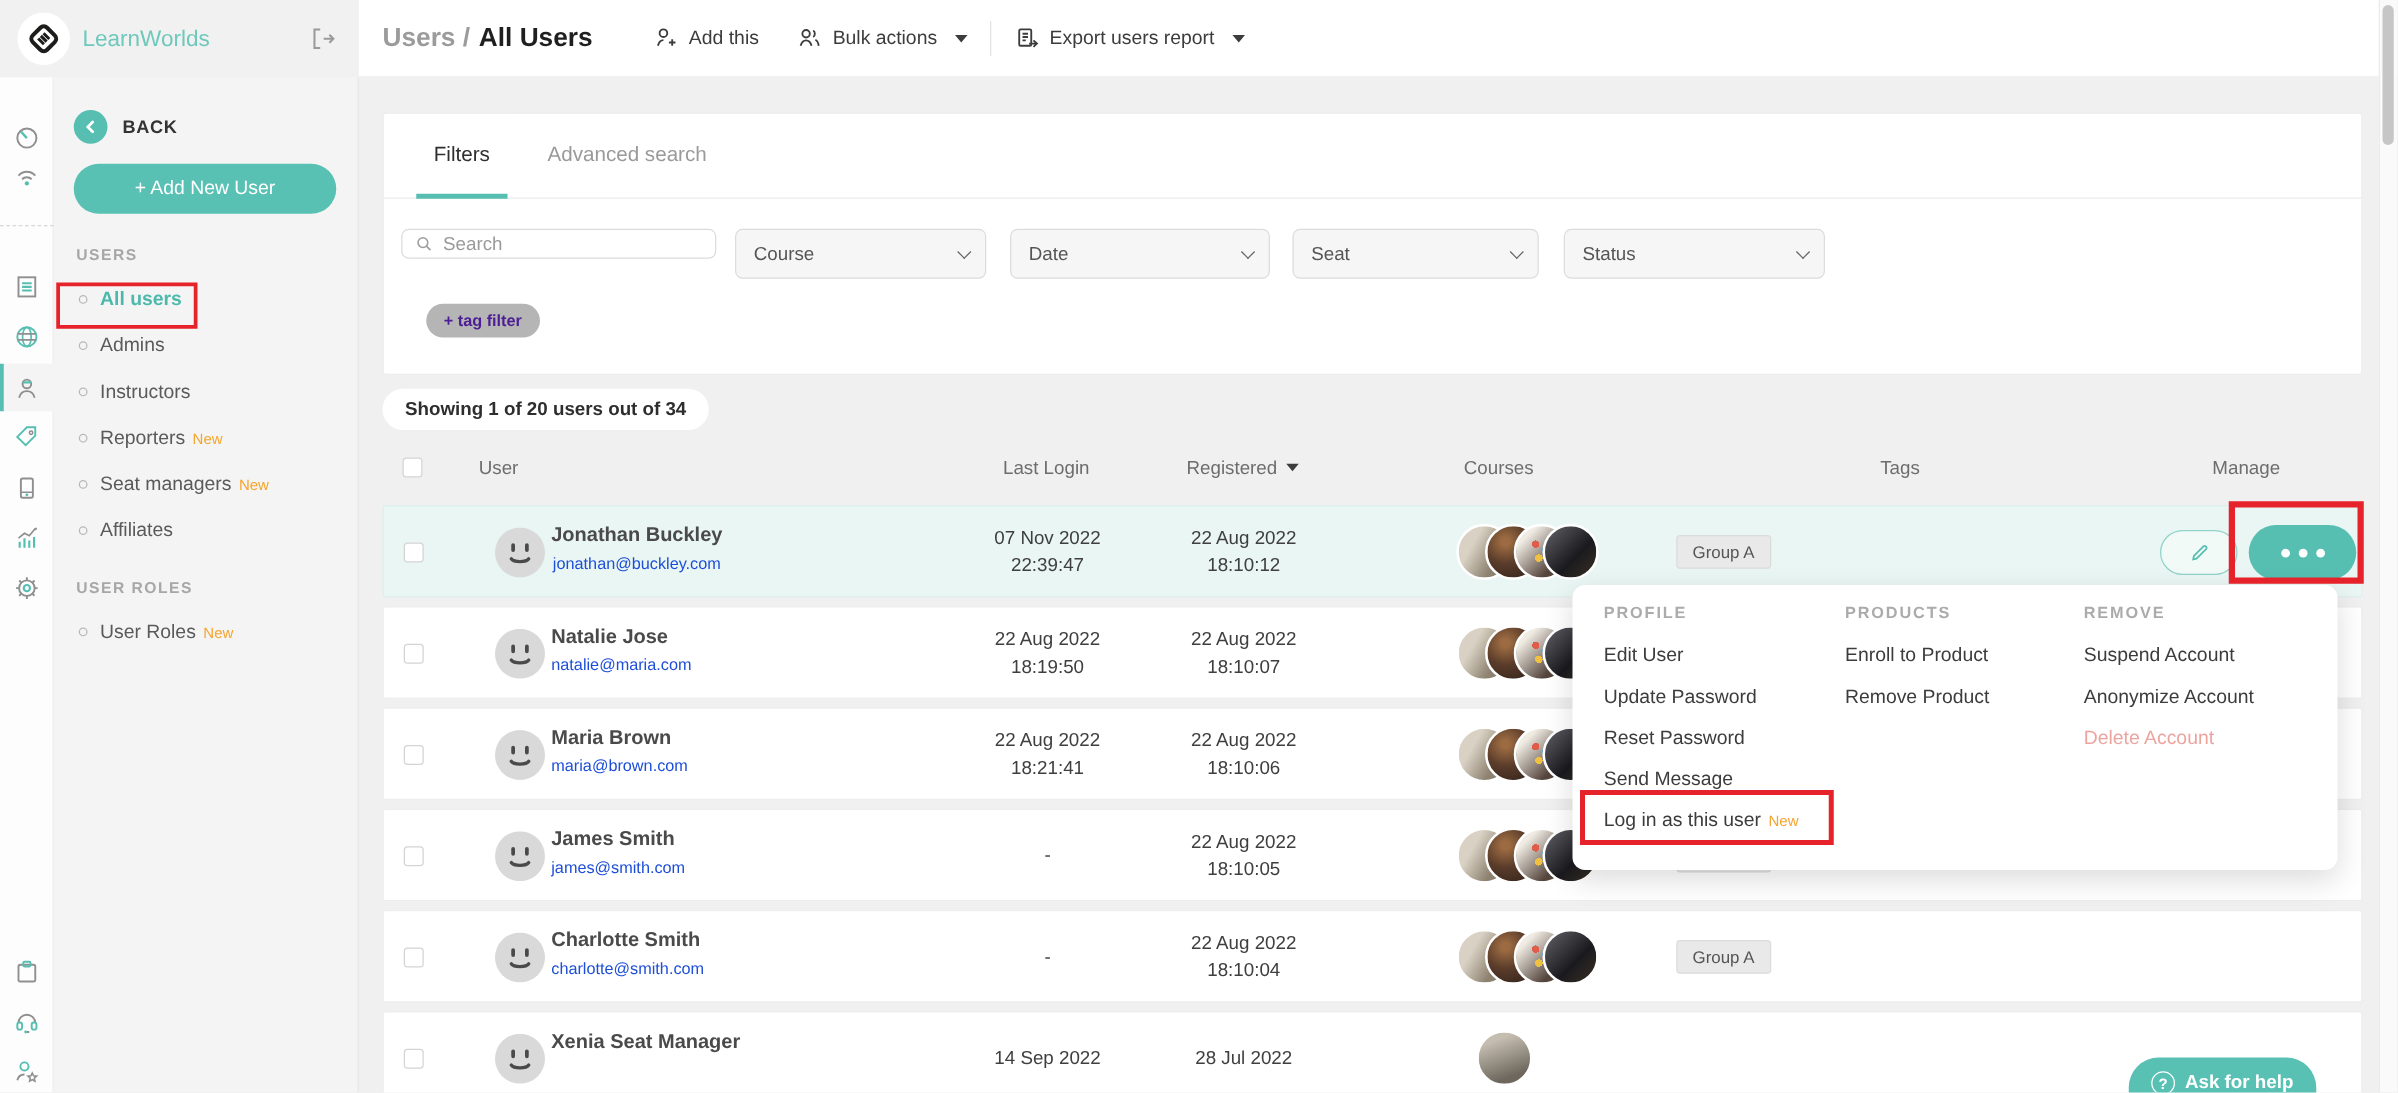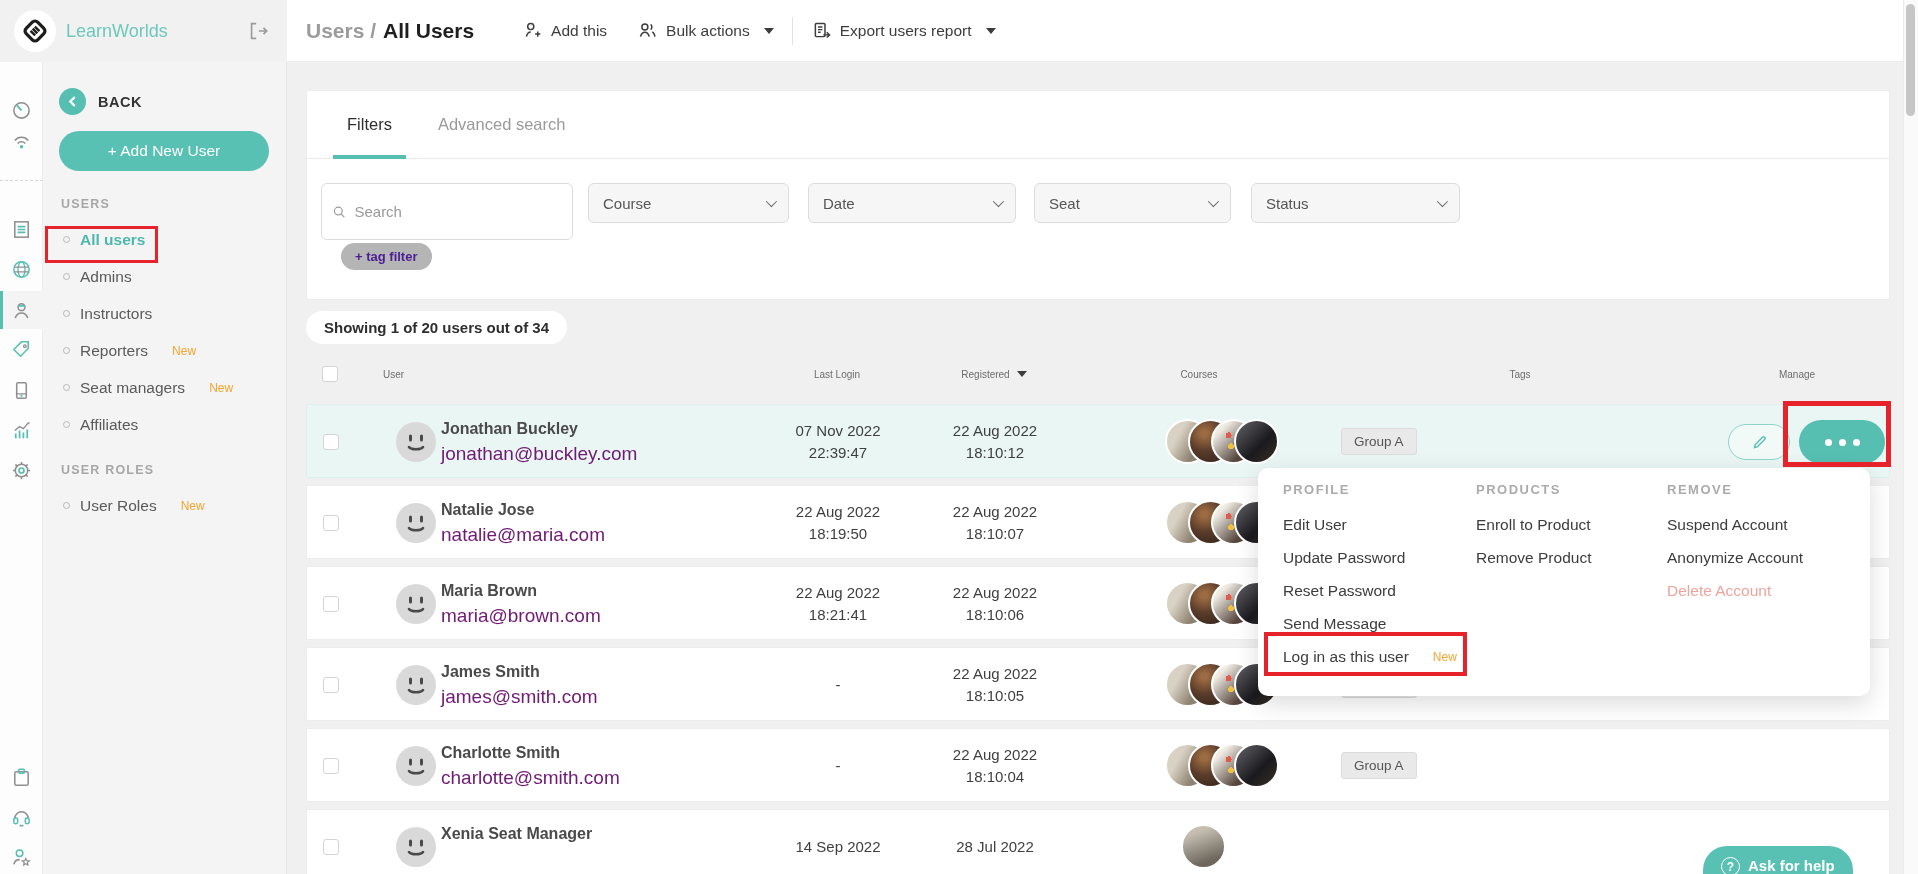--- a/index.html
+++ b/index.html
@@ -25,57 +25,57 @@
   .side-menu { position:absolute; left:43px; top:62px; right:0; bottom:0; padding:26px 0 0 16px; }
   .back-row { display:flex; align-items:center; gap:12px; cursor:pointer; }
   .back-circle { width:27px; height:27px; border-radius:50%; background:#56bfb2; display:flex; align-items:center; justify-content:center; }
   .back-label { font-size:14.5px; font-weight:700; color:#333; letter-spacing:.5px; }
   .add-new-user { margin-top:16px; width:210px; height:40px; border:none; border-radius:20px; background:#58c1b3; color:#fff; font-family:inherit; font-size:15.5px; cursor:pointer; }
   .sec-label { margin:26px 0 10px 2px; font-size:12.5px; font-weight:700; letter-spacing:1.2px; color:#a7a7a7; }
   .side-item { display:flex; align-items:center; height:37px; cursor:pointer; }
   .bullet { width:7px; height:7px; border:1px solid #b9b9b9; border-radius:50%; margin:0 10px 0 4px; flex:0 0 auto; }
   .side-item .lbl { font-size:15.5px; color:#5a5a5a; }
   .side-item.active .lbl { color:#4cb9ac; font-weight:700; }
-  .badge-new { color:#f4a52e; font-size:12px; margin-left:24px; }
+  .badge-new { color:#f4a52e; font-size:12px; margin-left:6px; }
   
   .topbar { position:absolute; left:287px; top:0; right:0; height:62px; background:#fff; border-bottom:1px solid #ececec; display:flex; align-items:center; padding-left:19px; }
   .crumb-sec { font-size:21px; color:#9b9b9b; font-weight:600; }
   .crumb-cur { font-size:21px; color:#1f1f1f; font-weight:700; margin-left:7px; }
   .tb-btn { display:flex; align-items:center; gap:8px; font-size:15.5px; color:#3c3c3c; cursor:pointer; }
   .tb-btn svg { width:21px; height:21px; }
   .caret { width:0; height:0; border-left:5px solid transparent; border-right:5px solid transparent; border-top:6px solid #3c3c3c; margin-left:6px; }
   .tb-div { width:1px; height:28px; background:#e2e2e2; margin:0 18px; }
   
   .main { position:absolute; left:287px; top:62px; right:0; bottom:0; background:#f0f0f0; }
   .card { position:absolute; left:19px; top:28px; width:1584px; height:210px; background:#fff; border:1px solid #ececec; border-radius:3px; }
   .tabs { height:68px; border-bottom:1px solid #ececec; display:flex; align-items:center; padding-left:40px; gap:46px; }
   .tab { font-size:16.5px; color:#9a9a9a; cursor:pointer; position:relative; height:68px; display:flex; align-items:center; }
   .tab.active { color:#2e2e2e; }
   .tab.active::after { content:""; position:absolute; left:-14px; right:-14px; bottom:0; height:4px; background:#56bfb2; }
   .filter-row { position:absolute; left:0; top:92px; width:100%; height:40px; }
-  .search-box { position:absolute; left:14px; top:0; width:252px; height:57px; border:1px solid #dcdcdc; border-radius:6px; background:#fff; display:flex; align-items:center; padding:0 10px; }
+  .search-box { position:absolute; left:14px; top:0; width:252px; height:24px; border:1px solid #dcdcdc; border-radius:6px; background:#fff; display:flex; align-items:center; padding:0 10px; }
   .search-box input { border:none; outline:none; font-family:inherit; font-size:15px; color:#555; width:100%; margin-left:8px; background:transparent; }
   .search-box input::placeholder { color:#9a9a9a; }
   .dd { position:absolute; top:0; height:40px; background:#f6f6f6; border:1px solid #dcdcdc; border-radius:6px; display:flex; align-items:center; justify-content:space-between; padding:0 14px; font-size:15px; color:#555; cursor:pointer; }
   .dd-chev { width:8px; height:8px; border-right:1.8px solid #666; border-bottom:1.8px solid #666; transform:rotate(45deg) translateY(-2px); }
   .tag-filter { position:absolute; left:34px; top:152px; height:27px; padding:0 14px; border:none; border-radius:14px; background:#b5b5b5; color:#4c1d95; font-family:inherit; font-size:13px; font-weight:700; cursor:pointer; }
   .summary-pill { position:absolute; left:19px; top:249px; height:33px; line-height:33px; background:#fff; border-radius:17px; padding:0 18px; font-size:15px; font-weight:700; color:#2e2e2e; }
   
-  .thead { position:absolute; left:19px; top:300px; width:1584px; height:24px; font-size:10px; color:#6d6d6d; }
+  .thead { position:absolute; left:19px; top:300px; width:1584px; height:24px; font-size:15px; color:#6d6d6d; }
   .th { position:absolute; top:0; height:24px; display:flex; align-items:center; }
   .th.ctr { justify-content:center; width:180px; }
   .cb { width:16px; height:16px; border:1px solid #d4d4d4; border-radius:3px; background:#fff; cursor:pointer; }
   .sort-tri { width:0; height:0; border-left:5px solid transparent; border-right:5px solid transparent; border-top:6px solid #3c3c3c; margin-left:7px; }
   .row { position:absolute; left:19px; width:1584px; height:74px; background:#fff; border:1px solid #ededed; border-radius:2px; }
   .row.hl { background:#e9f6f3; border-color:#ddf0eb; }
   .row .cb { position:absolute; left:16px; top:29px; }
   .avatar { position:absolute; left:89px; top:17px; width:40px; height:40px; }
   .who { position:absolute; left:134px; top:15px; }
   .nm { font-size:16px; font-weight:700; color:#4a4a4a; cursor:pointer; }
-  .em { font-size:19px; color:#701a75; margin-top:5px;text-align:center; }
+  .em { font-size:13px; color:#1d4ed8; margin-top:5px;text-align:center; }
   .cdate { position:absolute; top:0; height:74px; width:180px; display:flex; flex-direction:column; align-items:center; justify-content:center; font-size:15px; color:#3f3f3f; line-height:22px; }
   .c-last { left:441px; } .c-reg { left:598px; }
   .thumbs { position:absolute; left:858px; top:14px; display:flex; }
   .thumb { width:45px; height:45px; border-radius:50%; border:2px solid #fff; position:relative; }
   .thumb + .thumb { margin-left:-22px; }
   .t1 { background:linear-gradient(120deg,#d9d2c4 30%,#8d8170 70%); z-index:1; }
   .t2 { background:radial-gradient(circle at 35% 30%,#9c6b42 8%,#5a3c2a 45%,#2b1e18 100%); z-index:2; }
   .t3 { background:radial-gradient(circle at 38% 35%,#e05c4a 0 3px,transparent 3px),radial-gradient(circle at 58% 45%,#4a90d9 0 3px,transparent 3px),radial-gradient(circle at 44% 62%,#f0c040 0 3px,transparent 3px),radial-gradient(circle at 62% 64%,#58b560 0 3px,transparent 3px),linear-gradient(135deg,#f0ece4 20%,#55453c 75%); z-index:3; }
   .t4 { background:linear-gradient(135deg,#56565c 10%,#1a1a1e 60%,#3a3025 100%); z-index:4; }
   .t5 { background:linear-gradient(160deg,#c4bdb0 20%,#6e675d 80%); z-index:1; }

